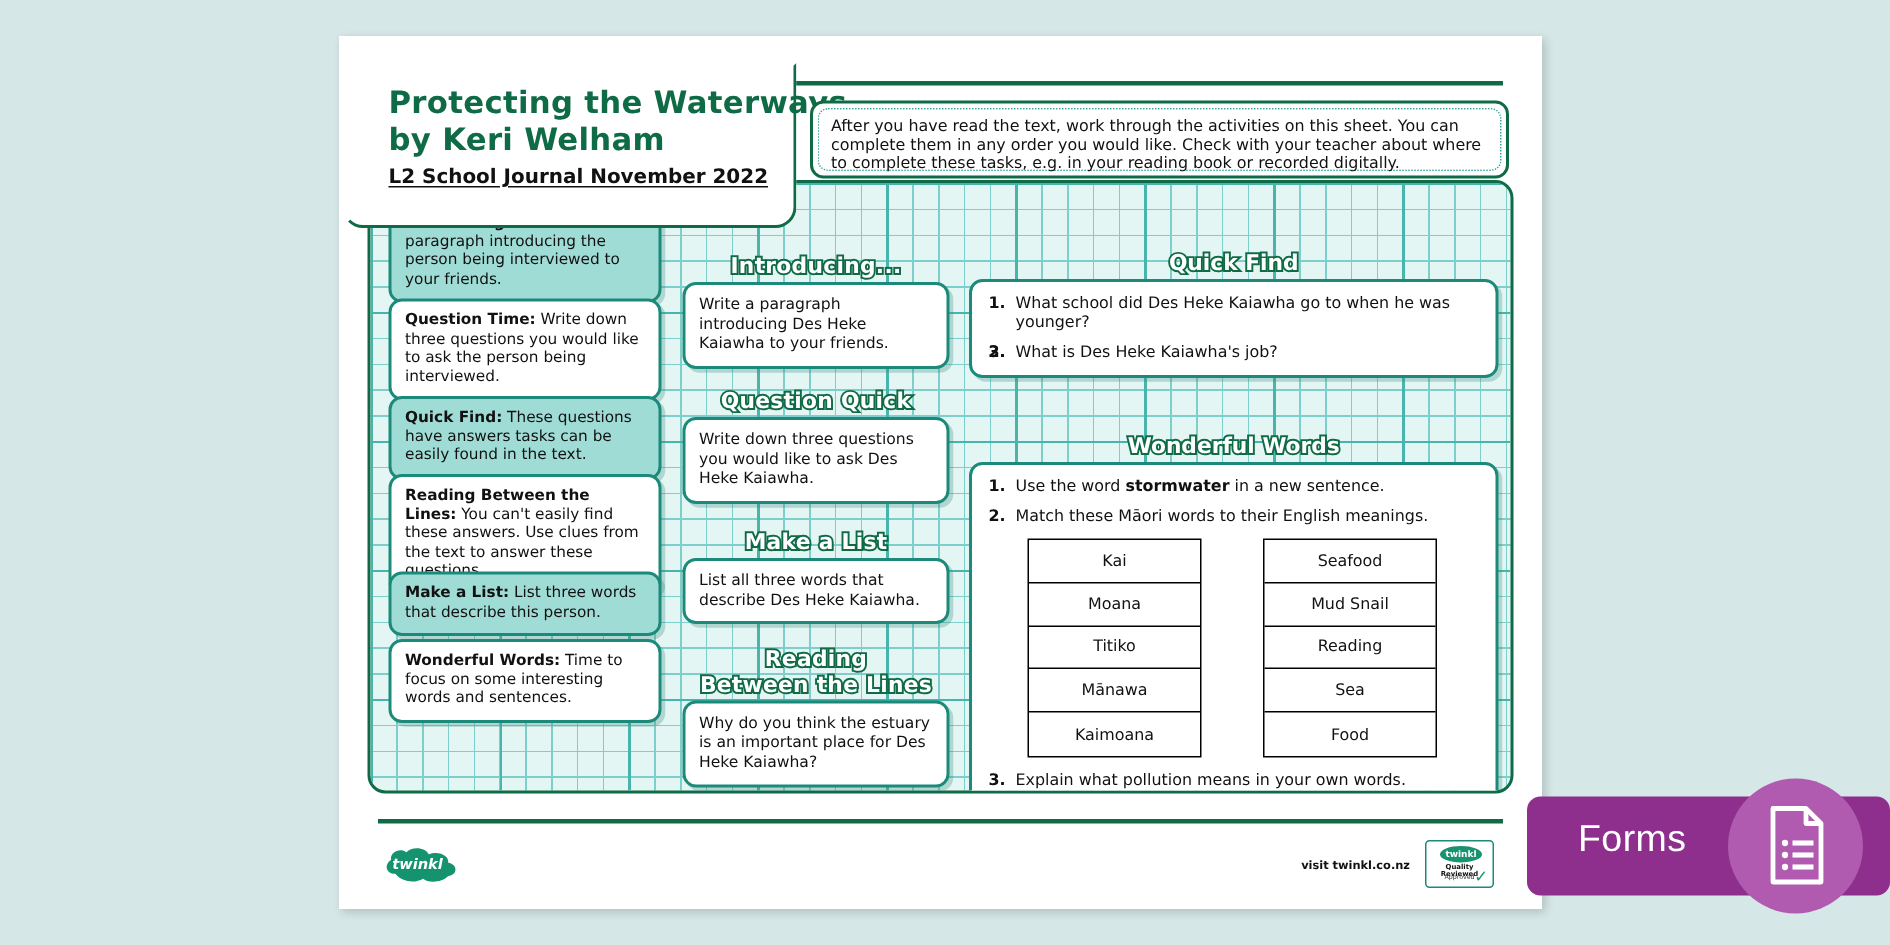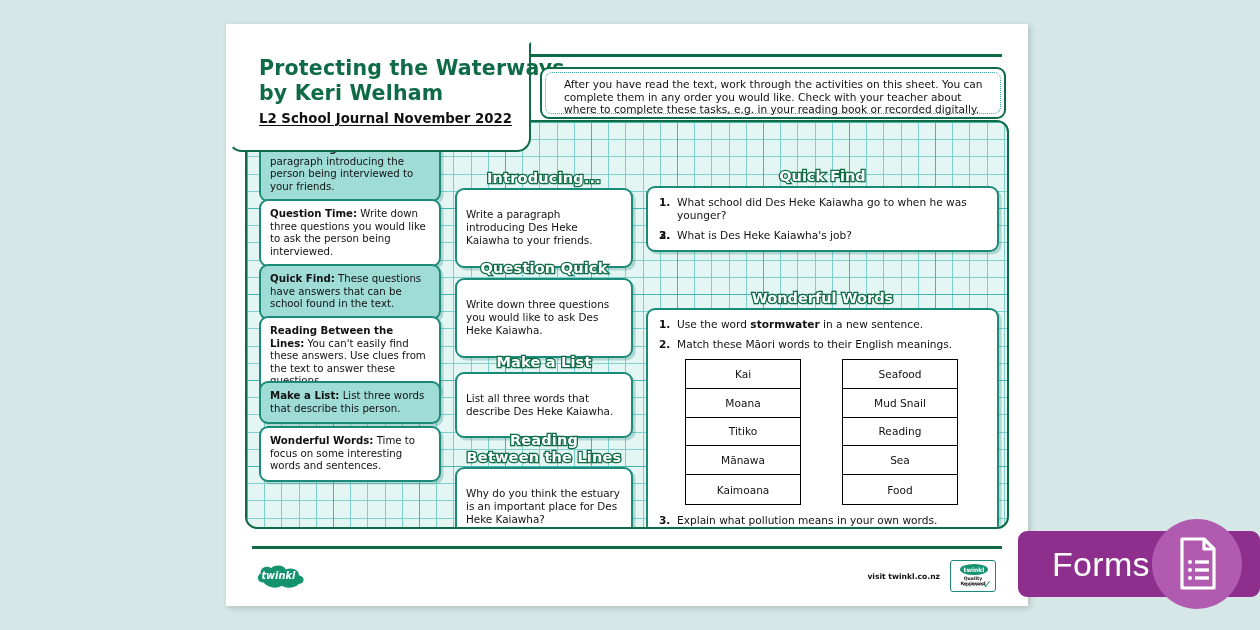--- a/index.html
+++ b/index.html
@@ -69,21 +69,21 @@
     background: #ffffff;
     border: 2px solid #0f6b46;
     border-radius: 9px;
     z-index: 6;
   }
   #intro-box .inner {
     position: absolute;
     inset: 3px;
     border: 1.6px dotted #34a39a;
     border-radius: 7px;
-    padding: 5px 10px 0 18px;
+    padding: 5px 10px 0 8px;
   }
   #intro-box .txt {
     font-size: 10.6px;
     line-height: 12.6px;
     color: #111;
   }
 
   
   #grid-panel {
     position: absolute;
@@ -144,21 +144,21 @@
     paint-order: stroke fill;
     letter-spacing: .2px;
     white-space: nowrap;
   }
   .sec-head.two { line-height: 16.5px; white-space: normal; }
 
   .mid-box {
     position: absolute;
     left: 0;
     width: 178px;
-    padding: 18px 9px;
+    padding: 7px 9px;
     background: #ffffff;
     border: 2px solid #1c8a7a;
     border-radius: 9px;
     box-shadow: 2.5px 2.5px 0 rgba(60,140,130,0.30);
   }
   .mid-box .txt {
     font-size: 10.4px;
     line-height: 13.2px;
     color: #111;
   }
@@ -285,21 +285,21 @@
     left: 1018px; top: 531px;
     width: 242px; height: 66px;
     background: #8e2f8e;
     border-radius: 9px;
     z-index: 30;
   }
   #forms-label {
     position: absolute;
     left: 1052px; top: 545px;
     font-family: "Liberation Sans", sans-serif;
-    font-size: 34px;
+    font-size: 25px;
     color: #ffffff;
     letter-spacing: .3px;
     z-index: 32;
   }
   #forms-circle {
     position: absolute;
     left: 1152px; top: 519px;
     width: 90px; height: 90px;
     border-radius: 50%;
     background: #b05ab0;
@@ -335,21 +335,21 @@
     <div id="grid-major"></div>
 
     <div id="sidebar">
       <div class="side-box filled" style="top:0px;">
         <div class="txt"><b>Introducing...</b><span> Write a paragraph introducing the person being interviewed to your friends.</span></div>
       </div>
       <div class="side-box" style="top:65px;">
         <div class="txt"><b>Question Time:</b><span> Write down three questions you would like to ask the person being interviewed.</span></div>
       </div>
       <div class="side-box filled" style="top:130px;">
-        <div class="txt"><b>Quick Find:</b><span> These questions have answers that can be school found in the text.</span></div>
+        <div class="txt"><b>Quick Find:</b><span> These questions have answers tasks can be easily found in the text.</span></div>
       </div>
       <div class="side-box" style="top:182px;">
         <div class="txt"><b>Reading Between the Lines:</b><span> You can't easily find these answers. Use clues from the text to answer these questions.</span></div>
       </div>
       <div class="side-box filled" style="top:247px;">
         <div class="txt"><b>Make a List:</b><span> List three words that describe this person.</span></div>
       </div>
       <div class="side-box" style="top:292px;">
         <div class="txt"><b>Wonderful Words:</b><span> Time to focus on some interesting words and sentences.</span></div>
       </div>

